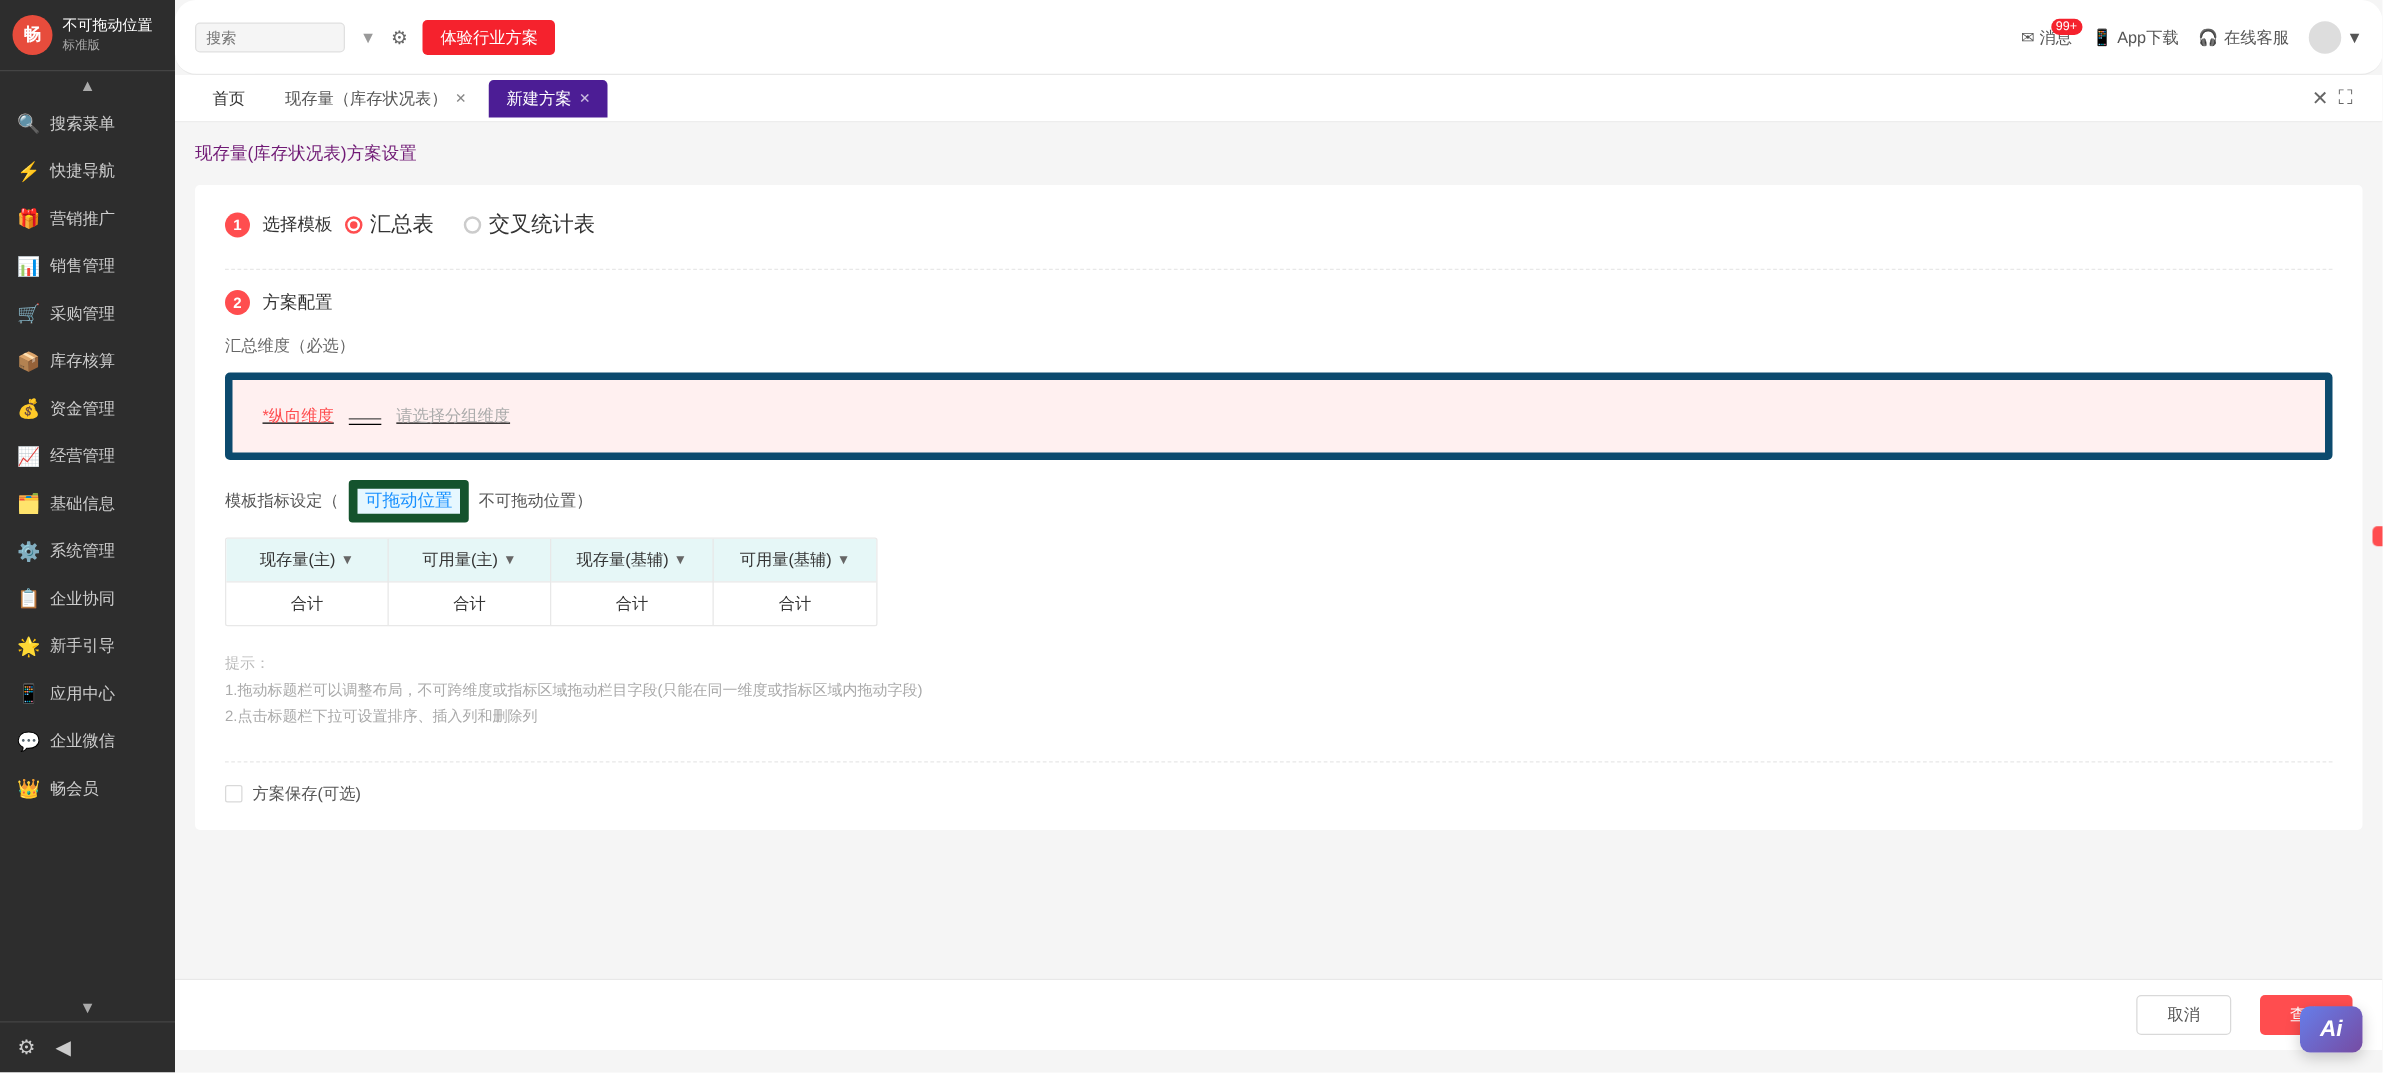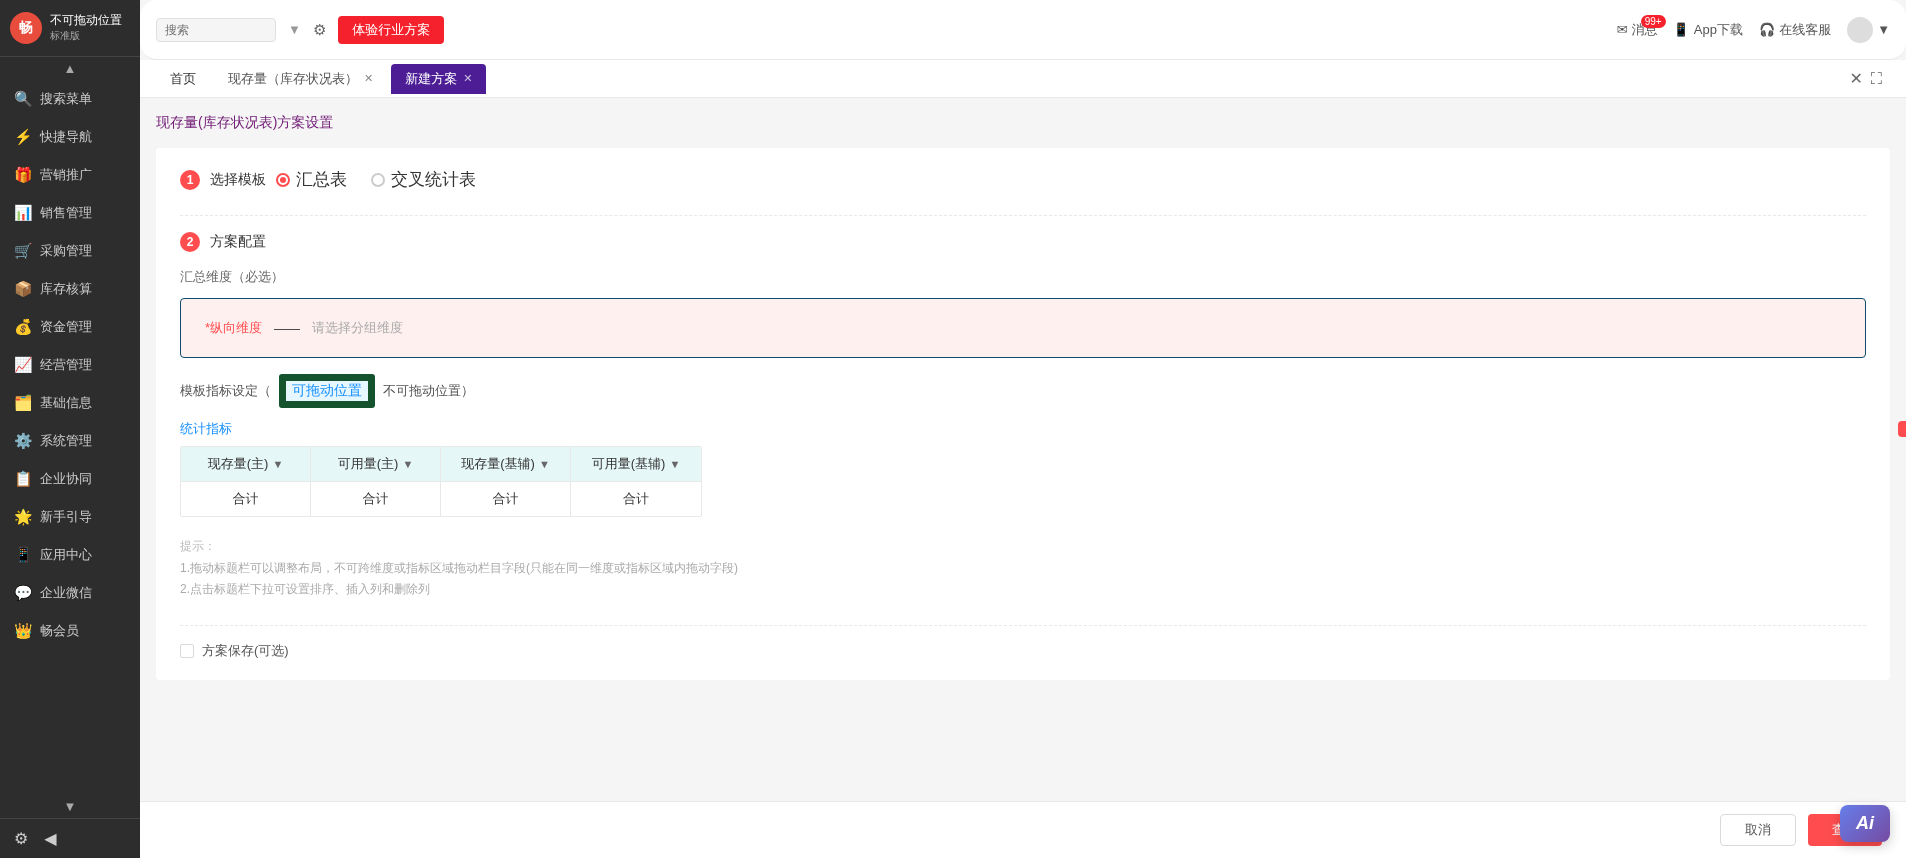--- a/index.html
+++ b/index.html
@@ -219,24 +219,25 @@
     
     .section-label {
       font-size: 13px;
       color: #666;
       margin-bottom: 12px;
     }
 
     
     .dimension-area {
       background: #fff0f0;
-      border: 1px solid #0c4a6e;
+      border: 6px solid #0c4a6e;
       border-radius: 4px;
       padding: 20px 24px;
       margin-bottom: 16px;
+      text-decoration: underline;
     }
     .dimension-row {
       display: flex;
       align-items: center;
       gap: 12px;
     }
     .dimension-label {
       color: #ff4d4f;
       font-size: 13px;
     }
@@ -328,24 +329,24 @@
     .checkbox {
       width: 14px; height: 14px;
       border: 1px solid #d9d9d9;
       border-radius: 2px;
       background: white;
     }
 
     
     .bottom-actions {
       position: absolute;
-      bottom: 0; right: 0;
+      bottom: 18px; right: 0;
       padding: 12px 24px;
       display: flex;
-      gap: 12px;
+      gap: 23px;
       background: white;
       border-top: 1px solid #e8e8e8;
       width: 100%;
     }
     .btn-cancel {
       background: white;
       border: 1px solid #d9d9d9;
       border-radius: 4px;
       padding: 6px 24px;
       font-size: 13px;
@@ -575,21 +576,20 @@
           </div>
         </div>
 
         <div class="indicator-settings">
           <div class="indicator-label">
             <span>模板指标设定（</span>
             <span class="draggable-tag">可拖动位置</span>
             <span style="font-size:13px;color:#555;">不可拖动位置）</span>
           </div>
 
-          <div class="stats-section-title">统计指标</div>
 
           <div class="stats-table">
             <div class="stats-header-row">
               <div class="stats-header-cell">
                 <span>现存量(主)</span>
                 <span class="chevron-down">▼</span>
               </div>
               <div class="stats-header-cell">
                 <span>可用量(主)</span>
                 <span class="chevron-down">▼</span>

